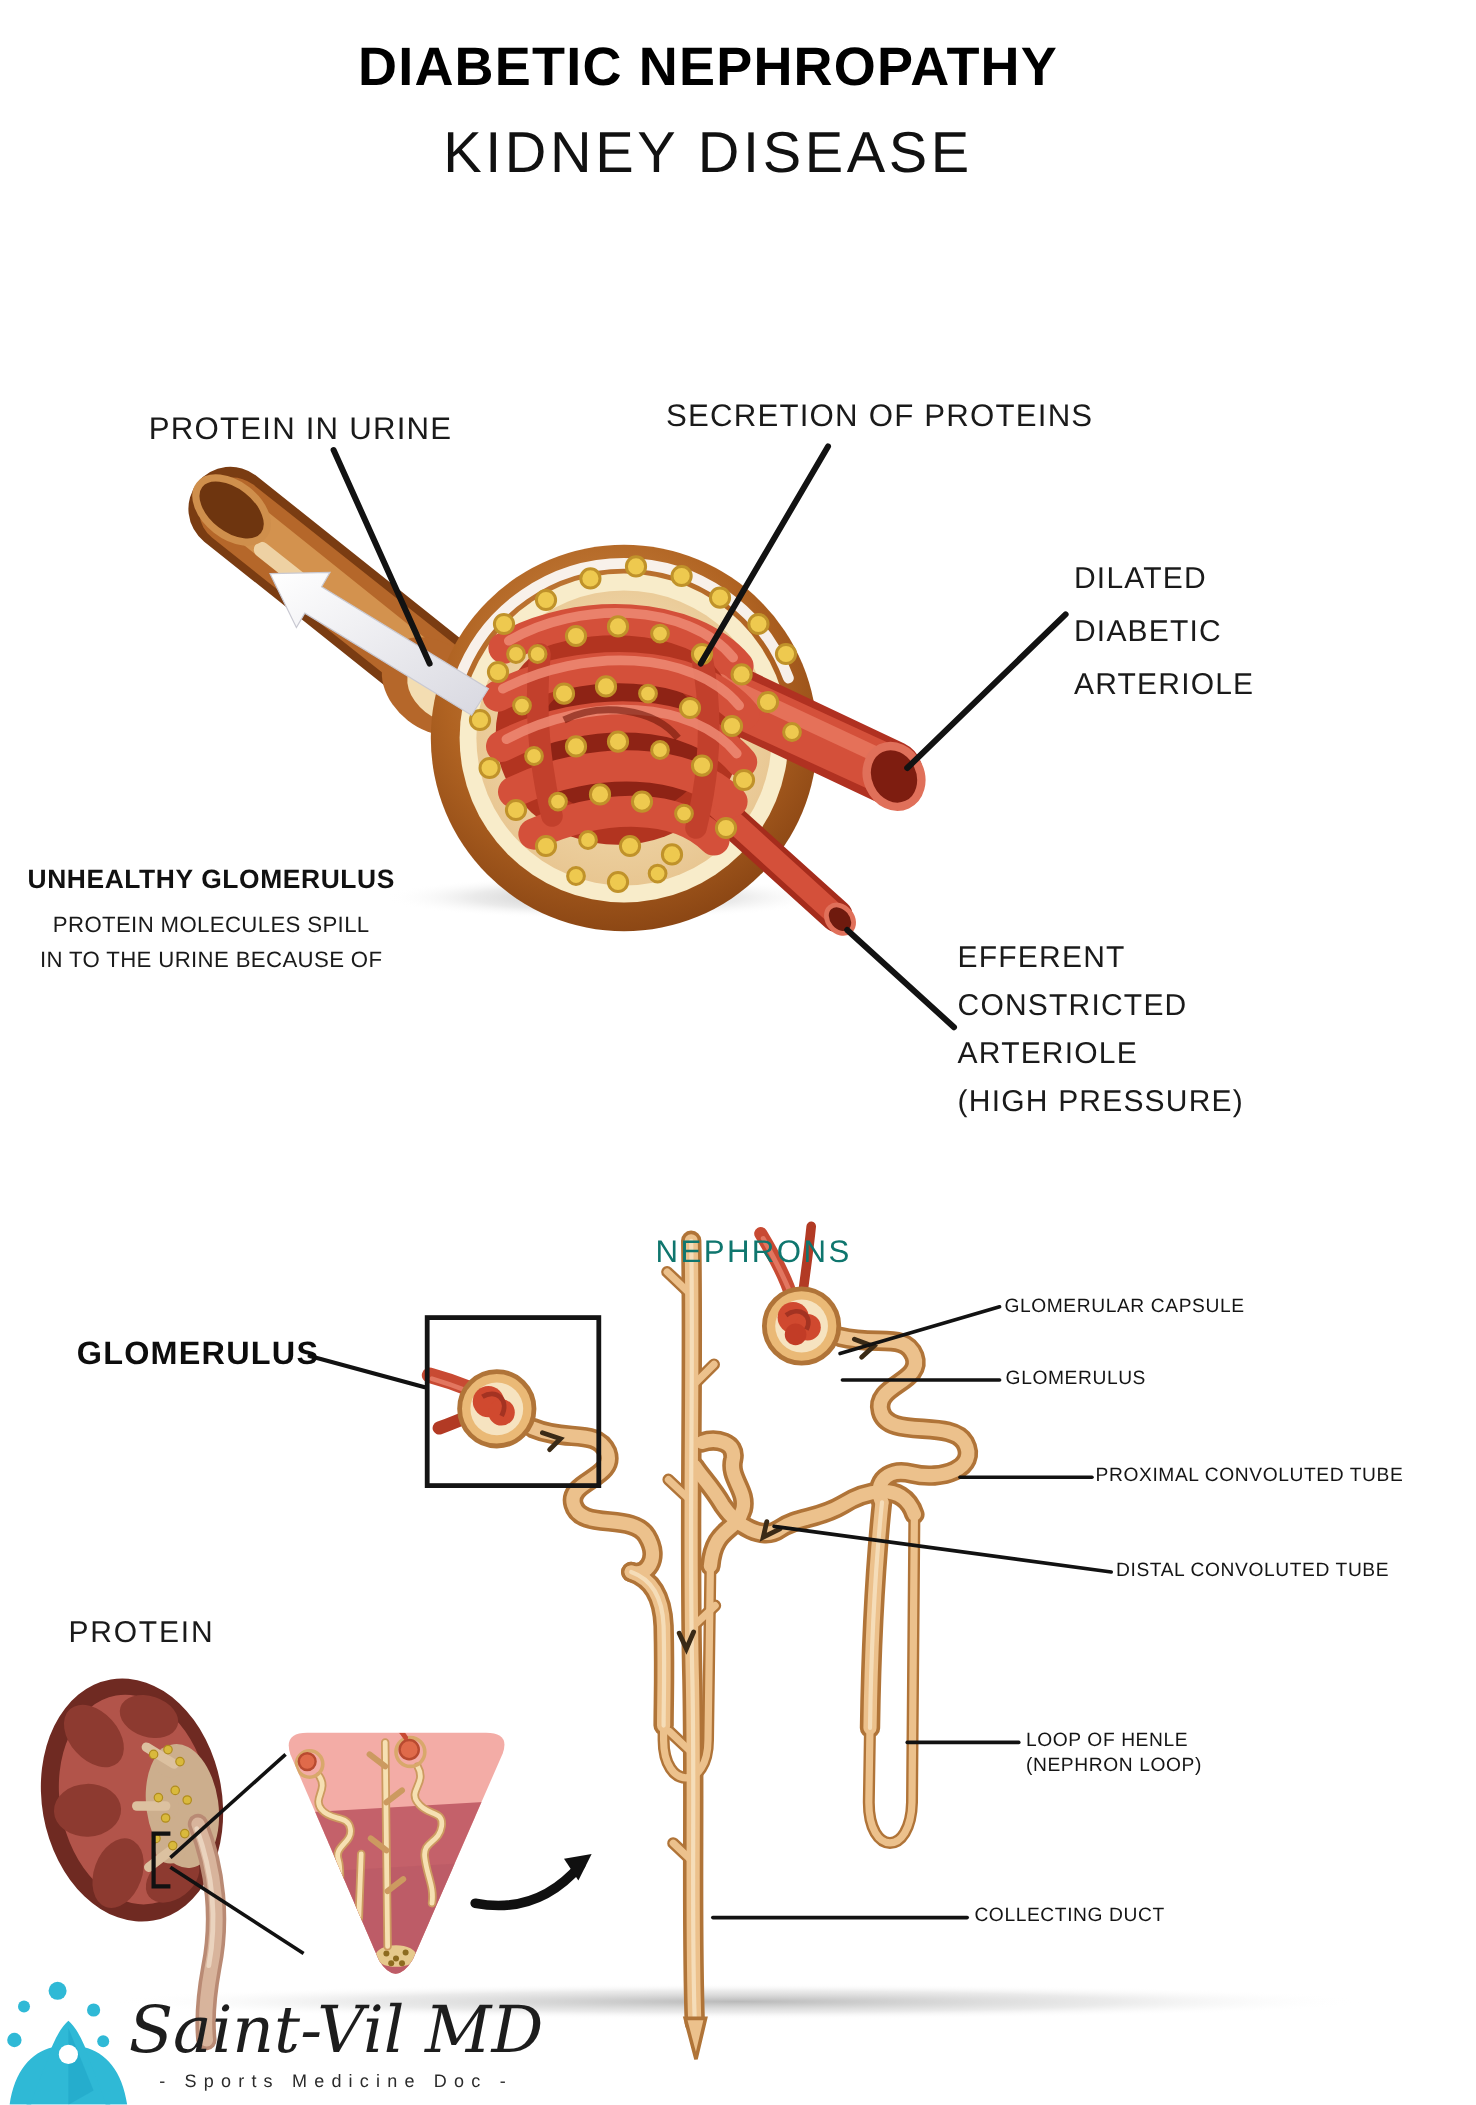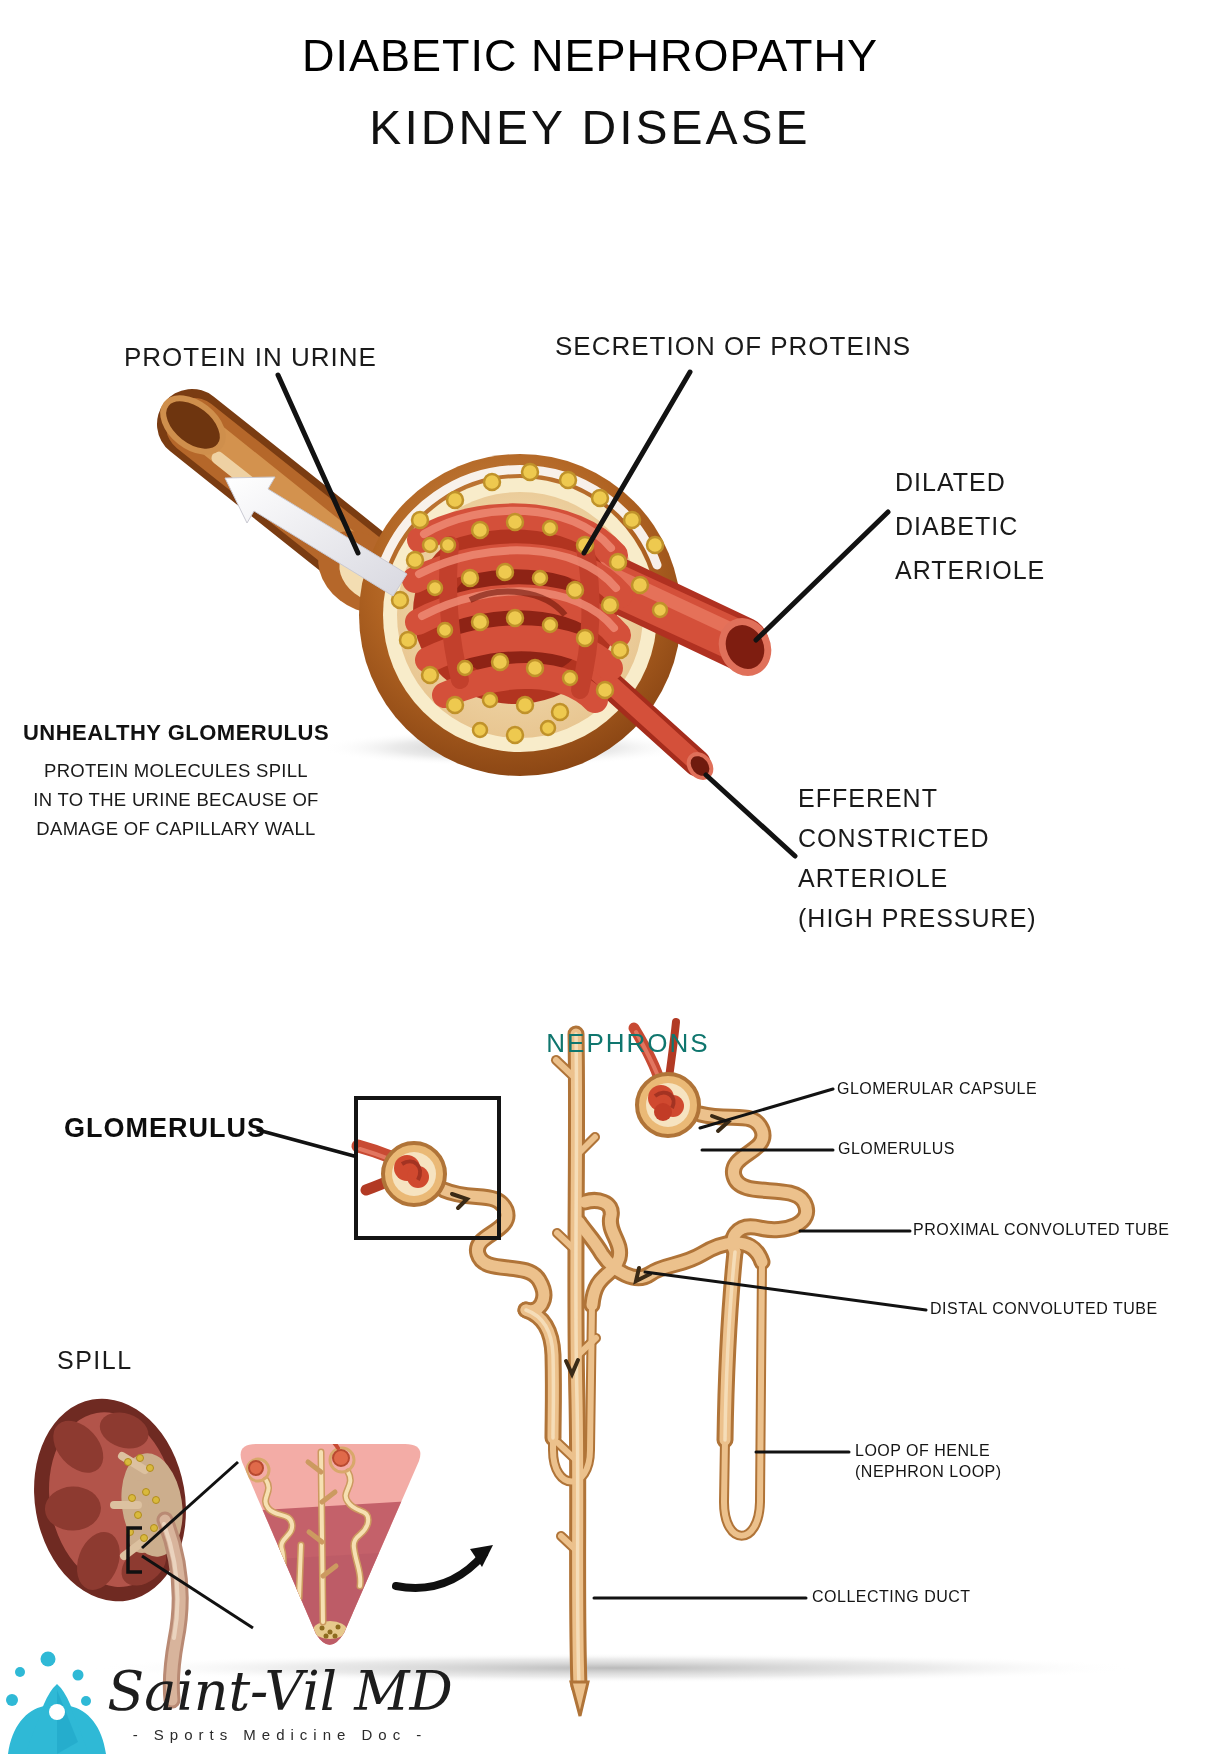--- a/index.html
+++ b/index.html
@@ -1,21 +1,21 @@
 <!DOCTYPE html>
 <html><head>
 <meta charset="utf-8">
 <style>
   html,body{margin:0;padding:0;background:#fff;}
   .page{position:relative;width:1230px;height:1754px;background:#fff;overflow:hidden;
         font-family:"Liberation Sans",sans-serif;color:#1a1a1a;}
   .art{position:absolute;left:0;top:0;}
   .lbl{position:absolute;white-space:nowrap;color:#1a1a1a;letter-spacing:1px;}
   .title-wrap{position:absolute;left:0;top:30px;width:1180px;text-align:center;}
-  .main-title{font-size:45px;font-weight:400;letter-spacing:1px;color:#000;}
+  .main-title{font-size:45px;font-weight:700;letter-spacing:1px;color:#000;}
   .sub-title{margin-top:18px;font-size:48px;font-weight:400;letter-spacing:3px;color:#111;}
   .lab26{font-size:26px;letter-spacing:1px;}
   .lab25{font-size:25px;letter-spacing:1px;line-height:40px;}
   .lab25 div{height:40px;}
   .dilated div{height:44px;}
   .caption{position:absolute;left:6px;top:688px;width:340px;text-align:center;margin-top:32px;}
   .caption .head{font-size:22px;font-weight:900;letter-spacing:.5px;color:#111;}
   .caption .body{margin-top:10px;font-size:18.5px;line-height:29px;letter-spacing:.3px;}
   .nephrons-head{position:absolute;left:28px;top:1028px;width:1200px;text-align:center;
                  font-size:26px;letter-spacing:2px;color:#0f766e;}
@@ -374,28 +374,27 @@
     <div>CONSTRICTED</div>
     <div>ARTERIOLE</div>
     <div>(HIGH PRESSURE)</div>
   </div>
 
   <div class="caption">
     <div class="head">UNHEALTHY GLOMERULUS</div>
     <div class="body">
       <div>PROTEIN MOLECULES SPILL</div>
       <div>IN TO THE URINE BECAUSE OF</div>
-      <div>DAMAGE OF CAPILLARY WALL</div>
     </div>
   </div>
 
   <div class="nephrons-head">NEPHRONS</div>
 
   <div class="lbl glom-callout" style="left:64px;top:1113px">GLOMERULUS</div>
-  <div class="lbl kidney-lab" style="left:57px;top:1346px">SPILL</div>
+  <div class="lbl kidney-lab" style="left:57px;top:1346px">PROTEIN</div>
 
   <div class="lbl small-lab" style="left:837px;top:1080px">GLOMERULAR CAPSULE</div>
   <div class="lbl small-lab" style="left:838px;top:1140px">GLOMERULUS</div>
   <div class="lbl small-lab" style="left:913px;top:1221px">PROXIMAL CONVOLUTED TUBE</div>
   <div class="lbl small-lab" style="left:930px;top:1300px">DISTAL CONVOLUTED TUBE</div>
   <div class="lbl small-lab" style="left:855px;top:1442px">
     <div>LOOP OF HENLE</div>
     <div style="margin-top:3px">(NEPHRON LOOP)</div>
   </div>
   <div class="lbl small-lab" style="left:812px;top:1588px">COLLECTING DUCT</div>

